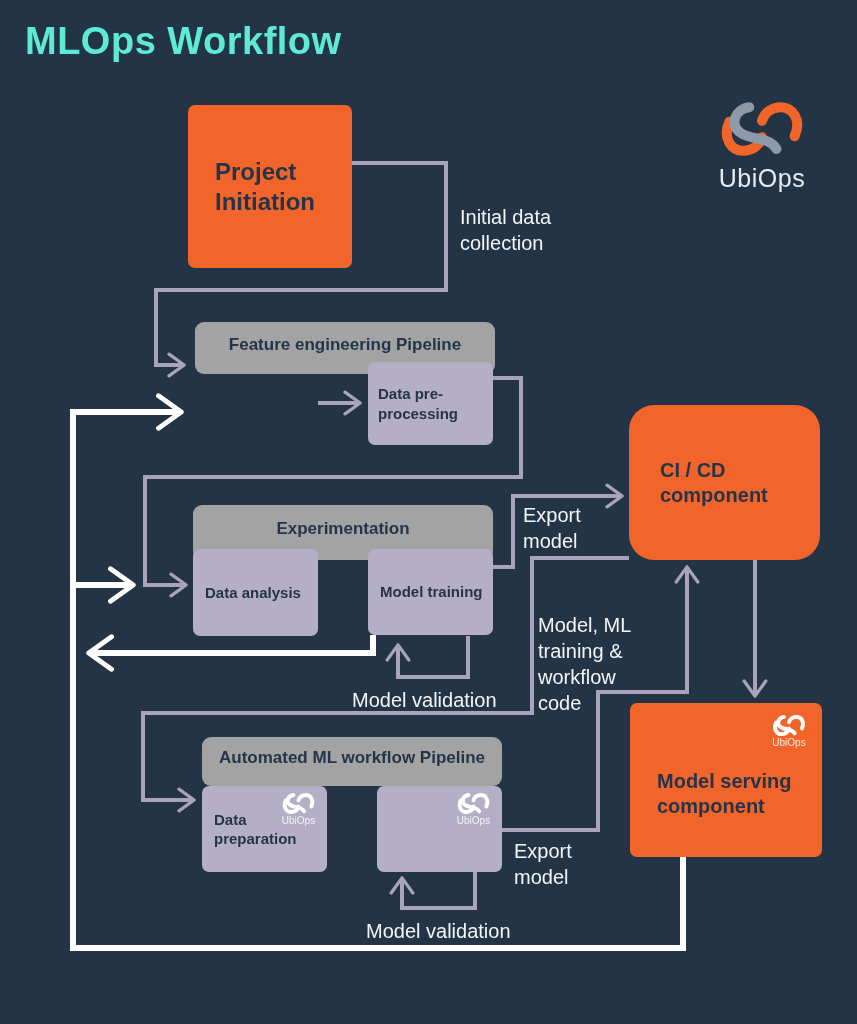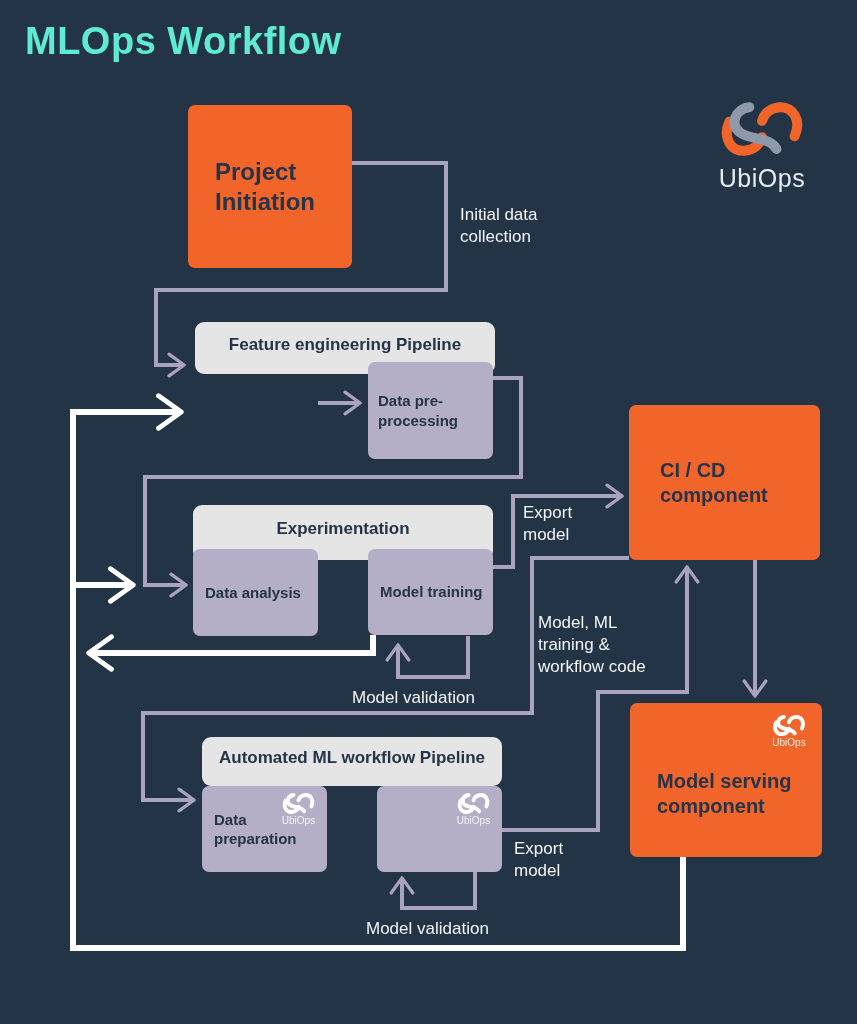--- a/index.html
+++ b/index.html
@@ -16,39 +16,39 @@
   .brand{position:absolute;left:712px;top:100px;width:100px;text-align:center;}
   .brand-text{display:block;margin-top:2px;font-size:25px;font-weight:300;color:#e8ebf0;letter-spacing:0.5px;}
   
   .node-orange{
     position:absolute;background:#f2652a;border-radius:7px;
     display:flex;align-items:center;
     color:#253449;font-weight:bold;
   }
   .node-orange .lbl{padding-left:27px;padding-right:14px;line-height:1.25;}
   .pipeline{
-    position:absolute;background:#e5e5e5;border-radius:9px;
+    position:absolute;background:#a3a3a3;border-radius:9px;
     display:flex;align-items:center;justify-content:center;
   }
   .pipeline .pl-title{
     font-size:17px;font-weight:bold;color:#253449;text-align:center;line-height:1.1;
     padding-bottom:6px;
   }
   .step{
     position:absolute;background:#b4afc6;border-radius:7px;
     display:flex;align-items:center;
     color:#253449;font-weight:bold;font-size:15px;line-height:1.3;
   }
   .step .lbl{padding-left:12px;padding-right:8px;}
   
   .minilogo{position:absolute;text-align:center;line-height:0;}
   .minilogo .minilogo-text{display:block;margin-top:1px;font-size:10px;font-weight:300;color:#ffffff;opacity:0.85;line-height:1;}
   
   .edge-label{
-    position:absolute;color:#f3f4f6;font-size:17px;line-height:1.3;font-weight:400;
+    position:absolute;color:#f3f4f6;font-size:20px;line-height:1.3;font-weight:400;
   }
   .edge-label.bold{font-weight:bold;font-size:18px;color:#ffffff;}
   .wires{position:absolute;left:0;top:0;}
 </style>
 </head>
 <body>
 
 <div class="stage">
 
   <h1 class="page-title">MLOps Workflow</h1>
@@ -93,35 +93,35 @@
     <span class="brand-text">UbiOps</span>
   </div>
 
   <div class="node-orange" style="left:188px;top:105px;width:164px;height:163px;font-size:24px;">
     <span class="lbl">Project Initiation</span>
   </div>
 
   <div class="pipeline" style="left:195px;top:322px;width:300px;height:52px;">
     <span class="pl-title">Feature engineering Pipeline</span>
   </div>
-  <div class="step" style="left:368px;top:362px;width:125px;height:97px;align-items:center;">
+  <div class="step" style="left:368px;top:362px;width:125px;height:83px;align-items:center;">
     <span class="lbl" style="padding-left:10px;">Data pre-processing</span>
   </div>
 
   <div class="pipeline" style="left:193px;top:505px;width:300px;height:55px;">
     <span class="pl-title">Experimentation</span>
   </div>
   <div class="step" style="left:193px;top:549px;width:125px;height:87px;">
     <span class="lbl">Data analysis</span>
   </div>
   <div class="step" style="left:368px;top:549px;width:125px;height:86px;">
     <span class="lbl">Model training</span>
   </div>
 
-  <div class="node-orange" style="left:629px;top:405px;width:191px;height:155px;font-size:20px;">
+  <div class="node-orange" style="left:629px;top:405px;width:191px;height:155px;font-size:20px;border-radius:25px;">
     <span class="lbl" style="padding-left:31px;">CI / CD component</span>
   </div>
 
   <div class="node-orange" style="left:630px;top:703px;width:192px;height:154px;font-size:20px;">
     <span class="lbl" style="padding-left:27px;margin-top:27px;">Model serving component</span>
     <div class="minilogo" style="right:14px;top:11px;">
       <svg width="38" height="23" viewBox="0 0 104 64">
         <g fill="none" stroke="#ffffff" stroke-width="11" stroke-linecap="round">
           <path d="M16 24 C8 42 18 57 33 56 C44 55 50 48 52 41"></path>
           <path d="M88 40 C96 22 86 7 71 8 C60 9 54 16 52 23"></path>

